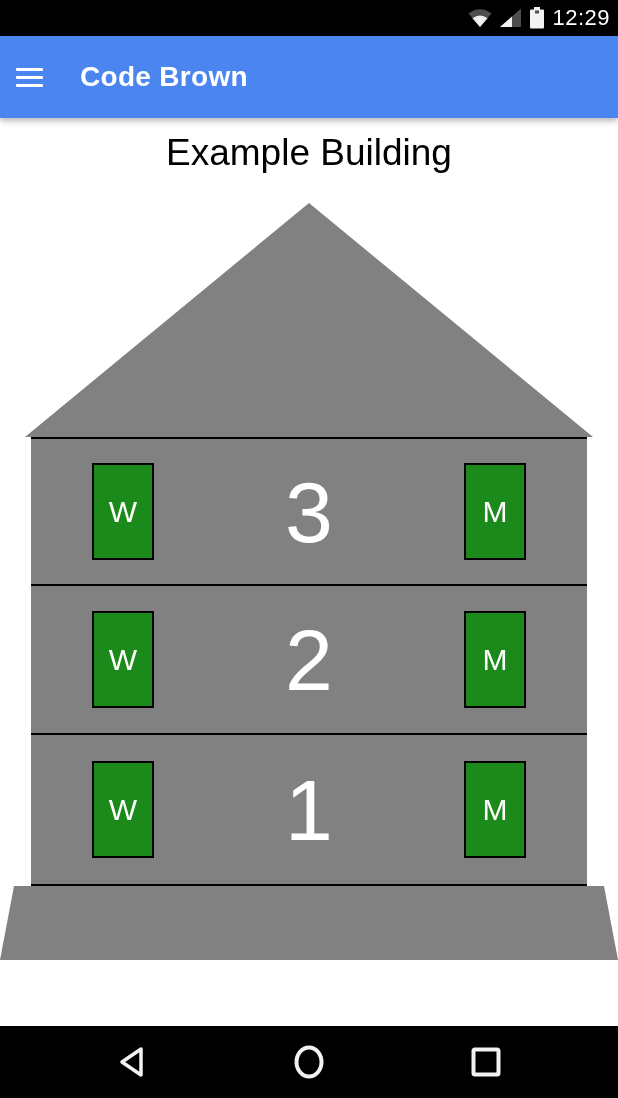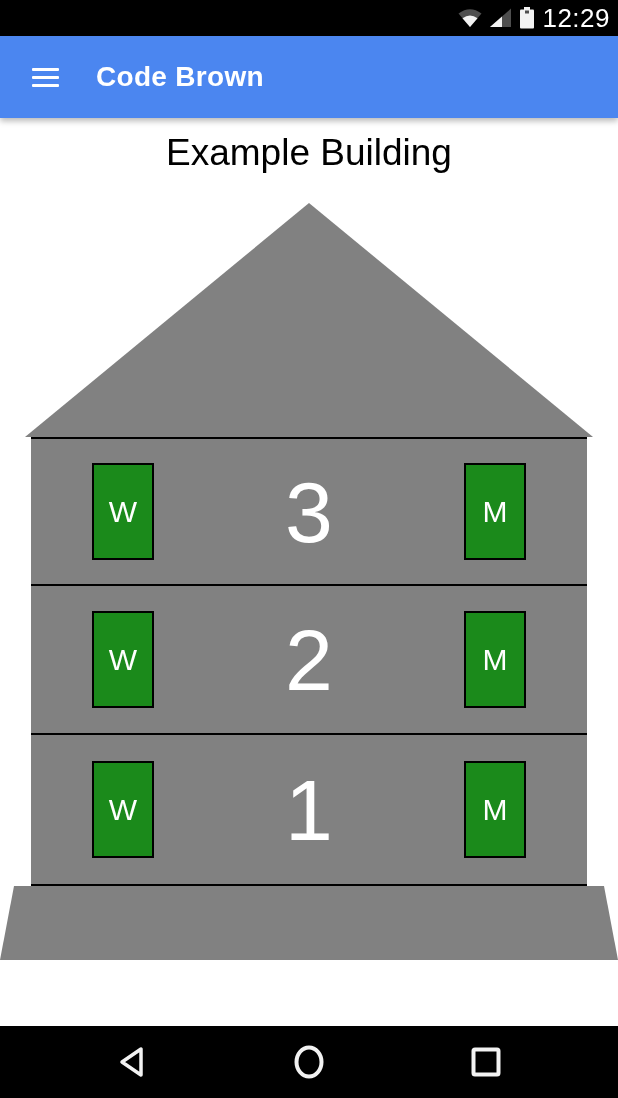--- a/index.html
+++ b/index.html
@@ -21,29 +21,29 @@
   
   .status-bar{
     position:absolute;top:0;left:0;
     width:618px;height:36px;
     background:#000000;
     display:flex;align-items:center;justify-content:flex-end;
     gap:8px;padding-right:8px;
   }
   .status-bar svg{display:block;}
   .status-time{
-    color:#ffffff;font-size:26px;font-weight:500;letter-spacing:.5px;text-align:right;
+    color:#ffffff;font-size:22px;font-weight:500;letter-spacing:.5px;text-align:right;
   }
   
   .app-bar{
     position:absolute;top:36px;left:0;
     width:618px;height:82px;
     background:var(--accent);
     display:flex;align-items:center;
-    padding-left:32px;
+    padding-left:16px;
     box-shadow:0 3px 6px rgba(0,0,0,.28);
     z-index:5;
   }
   .menu-button{
     width:42px;height:42px;
     display:flex;flex-direction:column;justify-content:center;gap:5px;
     background:none;border:none;cursor:pointer;
   }
   .menu-button .bar{
     width:27px;height:3px;background:#ffffff;border-radius:1px;

